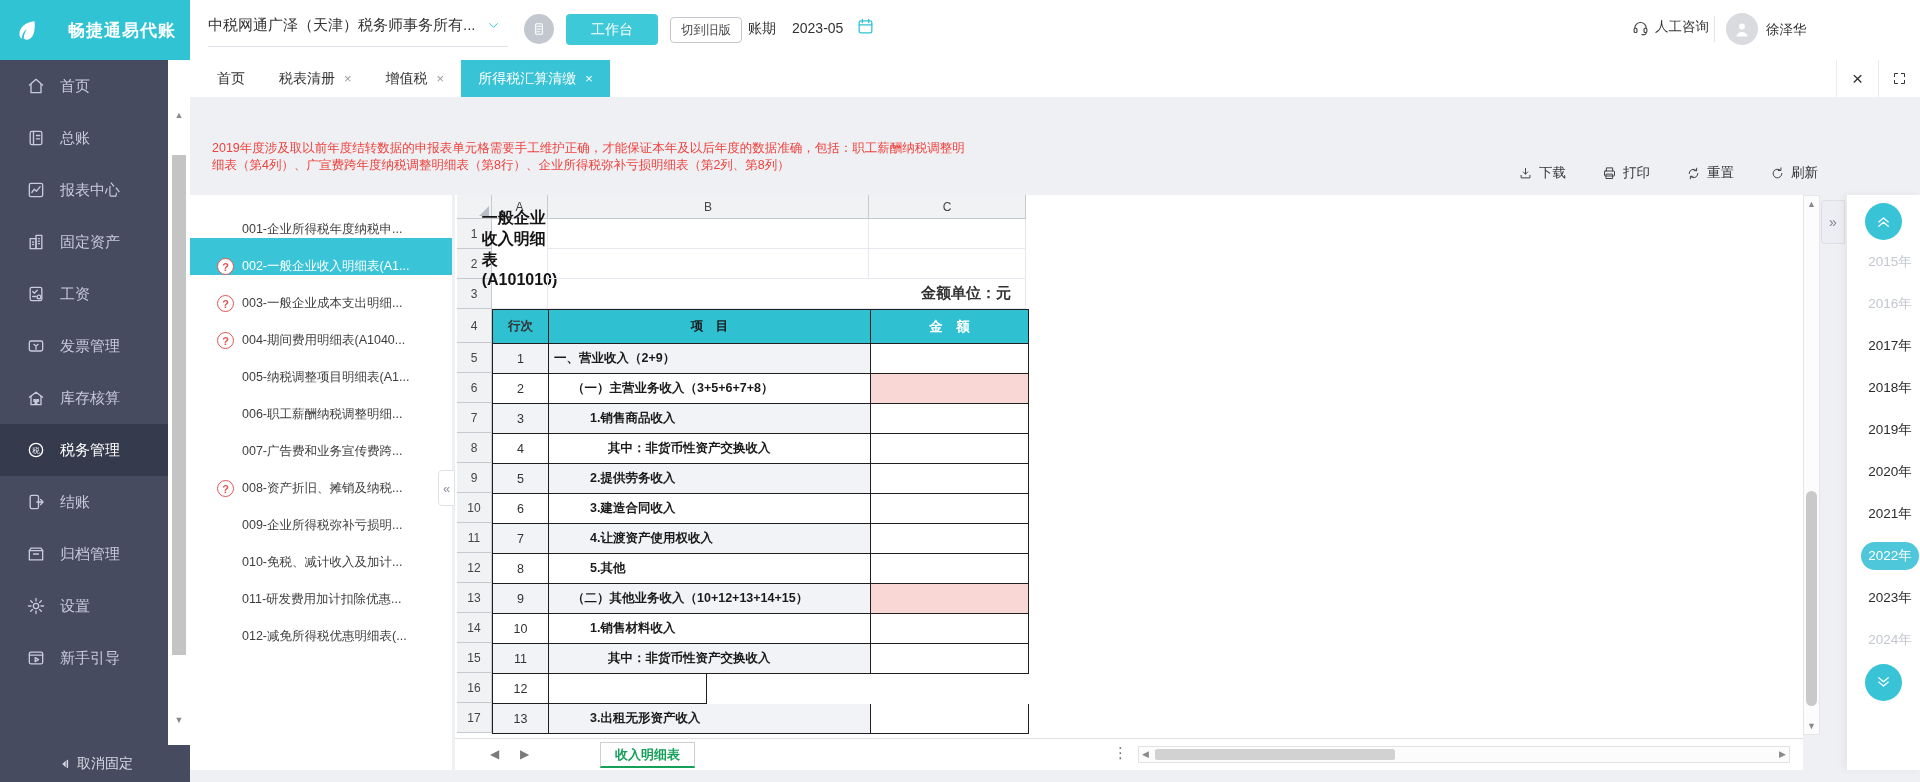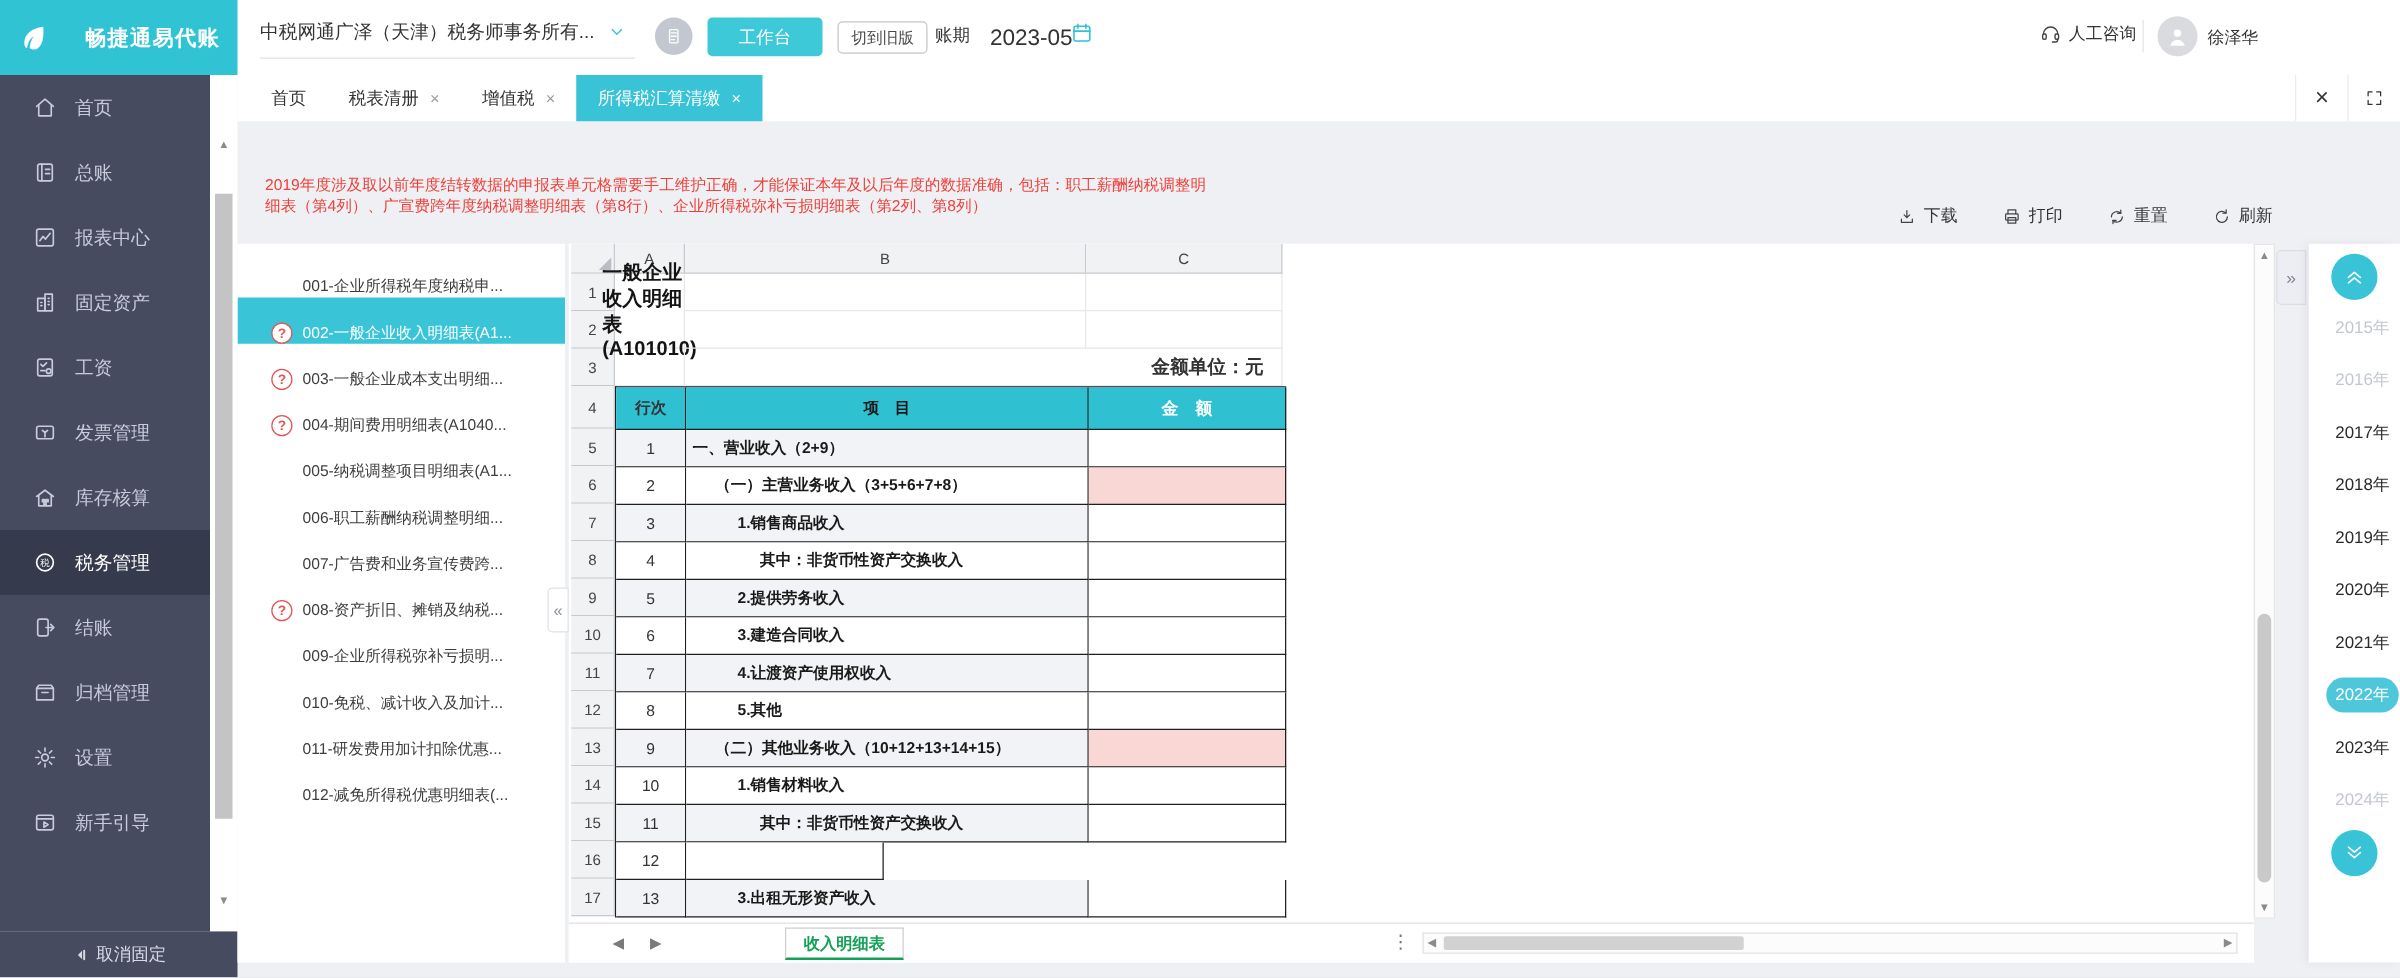--- a/index.html
+++ b/index.html
@@ -20,23 +20,23 @@
   .company .ic{width:15px;height:15px;color:#2fc3d4;}
   .company-underline{position:absolute;left:208px;top:46px;width:300px;height:1px;background:#dfe1e6;}
   .badge{position:absolute;left:524px;top:14px;width:30px;height:30px;border-radius:50%;background:#c3c7cf;
          color:#fff;display:flex;align-items:center;justify-content:center;}
   .badge .ic{width:16px;height:16px;}
   .btn-workbench{position:absolute;left:566px;top:14px;width:92px;height:31px;background:#3ec9d8;border-radius:4px;
                  color:#fff;font-size:14px;text-align:center;line-height:31px;cursor:pointer;}
   .btn-switch{position:absolute;left:670px;top:17px;height:26px;padding:0 10px;border:1px solid #c4c6cc;border-radius:4px;
               background:#fff;color:#4a4a4a;font-size:12.5px;line-height:24px;cursor:pointer;}
   .period-label{position:absolute;left:748px;top:20px;font-size:14px;color:#333;}
-  .period-value{position:absolute;left:792px;top:20px;font-size:18px;color:#333;cursor:pointer;}
+  .period-value{position:absolute;left:792px;top:20px;font-size:14px;color:#333;cursor:pointer;}
   .calendar{position:absolute;left:856px;top:17px;width:19px;height:19px;color:#2fc3d4;cursor:pointer;}
-  .support{position:absolute;left:1632px;top:18px;display:flex;align-items:flex-start;gap:6px;font-size:13.5px;color:#333;cursor:pointer;}
+  .support{position:absolute;left:1632px;top:18px;display:flex;align-items:flex-end;gap:6px;font-size:13.5px;color:#333;cursor:pointer;}
   .support .ic{width:17px;height:17px;color:#444;}
   .hdr-divider{position:absolute;left:1714px;top:16px;width:1px;height:26px;background:#e3e3e3;}
   .avatar{position:absolute;left:1726px;top:13px;width:32px;height:32px;border-radius:50%;background:#d9dbdf;color:#fff;
           display:flex;align-items:center;justify-content:center;cursor:pointer;}
   .avatar .ic{width:20px;height:20px;}
   .user{position:absolute;left:1766px;top:21px;font-size:13.5px;color:#333;cursor:pointer;}
 
   
   .side{position:absolute;left:0;top:60px;width:168px;height:685px;background:#464b60;}
   .side-item{height:52px;display:flex;align-items:center;padding-left:26px;gap:14px;color:#c7cbda;font-size:15px;cursor:pointer;}
@@ -102,21 +102,21 @@
   .c-line{width:56px;height:30px;justify-content:center;font-size:12.5px;color:#333;}
   .c-item{width:322px;height:30px;font-size:12.5px;font-weight:bold;color:#1a1a1a;white-space:nowrap;overflow:hidden;}
   .c-amt{width:158px;height:30px;}
   .trow.stripe .c-line,.trow.stripe .c-item{background:#f2f3f6;}
   .c-amt.pink{background:#f8d7d5;}
   .trow .th.c-line,.trow .th.c-item,.trow .th.c-amt{height:34px;}
 
   .sheet-bottombar{position:absolute;left:0;top:543px;width:1348px;height:32px;background:#fff;border-top:1px solid #e0e0e0;}
   .nav-arr{position:absolute;top:8px;font-size:12px;color:#7a7a7a;cursor:pointer;}
   .sheet-tab{position:absolute;left:145px;top:3px;height:26px;padding:0 14px;background:#fff;border:1px solid #cfcfcf;
-             border-bottom:2px solid #15a05a;color:#15a05a;font-weight:bold;font-size:13px;line-height:24px;cursor:pointer;margin-left:28px;}
+             border-bottom:2px solid #15a05a;color:#15a05a;font-weight:bold;font-size:13px;line-height:24px;cursor:pointer;}
   .more-dots{position:absolute;left:658px;top:5px;font-size:15px;color:#777;cursor:pointer;}
   .hscrollbar{position:absolute;left:683px;top:7px;width:652px;height:17px;background:#fcfcfc;border:1px solid #e2e2e2;}
   .hscrollbar .arr{position:absolute;top:2px;font-size:9px;color:#8a8a8a;cursor:pointer;}
   .h-thumb{position:absolute;left:16px;top:2px;width:240px;height:11px;background:#d2d2d2;border-radius:2px;cursor:pointer;}
 
   .vscrollbar{position:absolute;left:1803px;top:195px;width:17px;height:540px;background:#fcfcfc;border:1px solid #e6e6e6;}
   .vscrollbar .arr{position:absolute;left:0;width:15px;text-align:center;font-size:9px;color:#8a8a8a;cursor:pointer;}
   .v-thumb{position:absolute;left:2px;top:295px;width:11px;height:215px;background:#c9c9c9;border-radius:6px;cursor:pointer;}
 
   .collapse-right{position:absolute;left:1821px;top:200px;width:24px;height:44px;background:#eceef3;border:1px solid #dcdee4;

